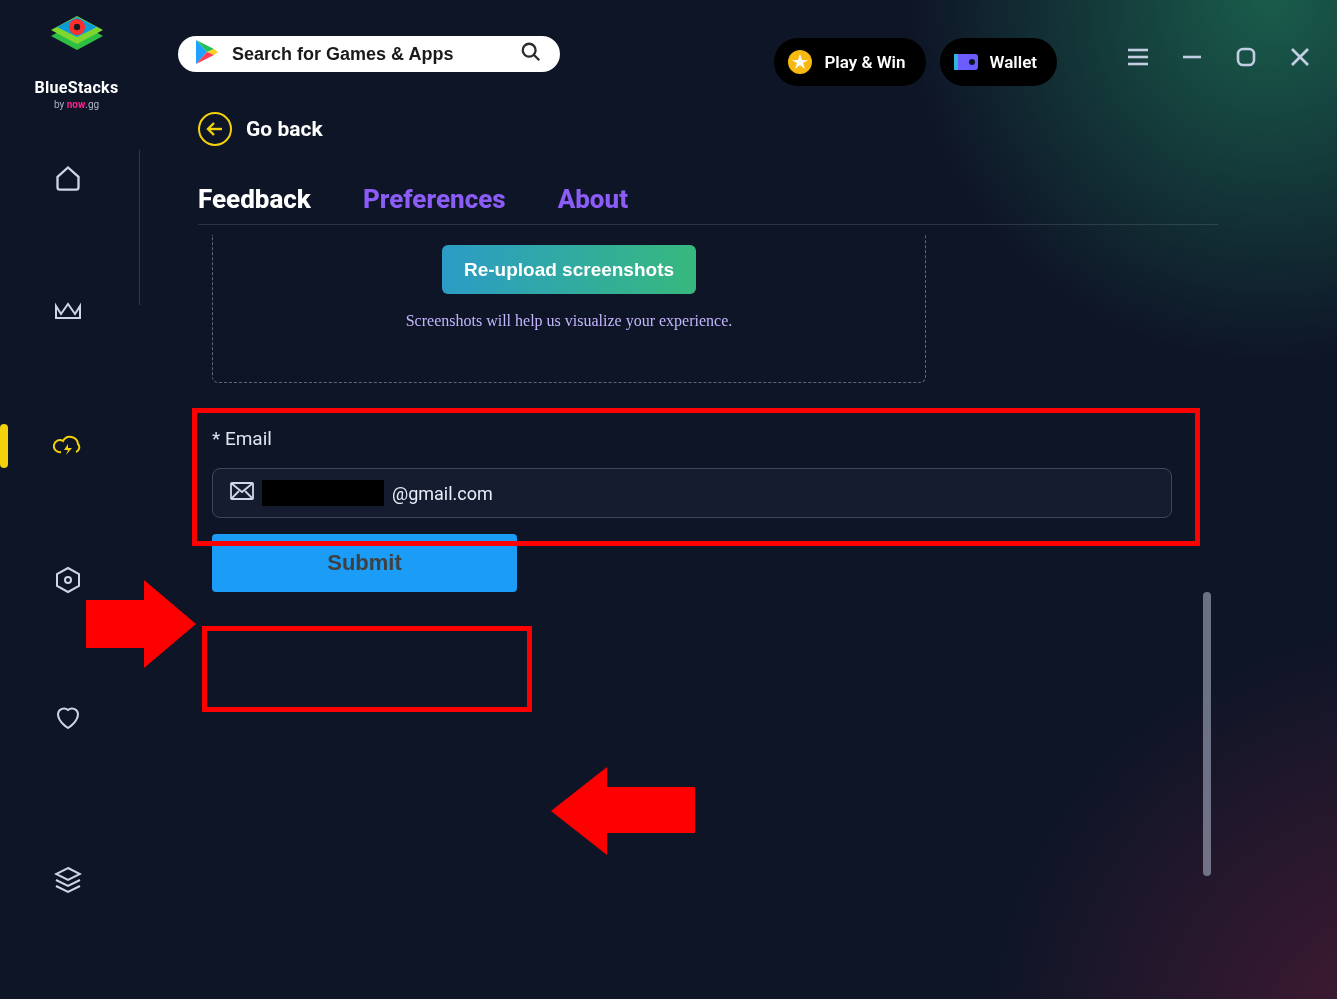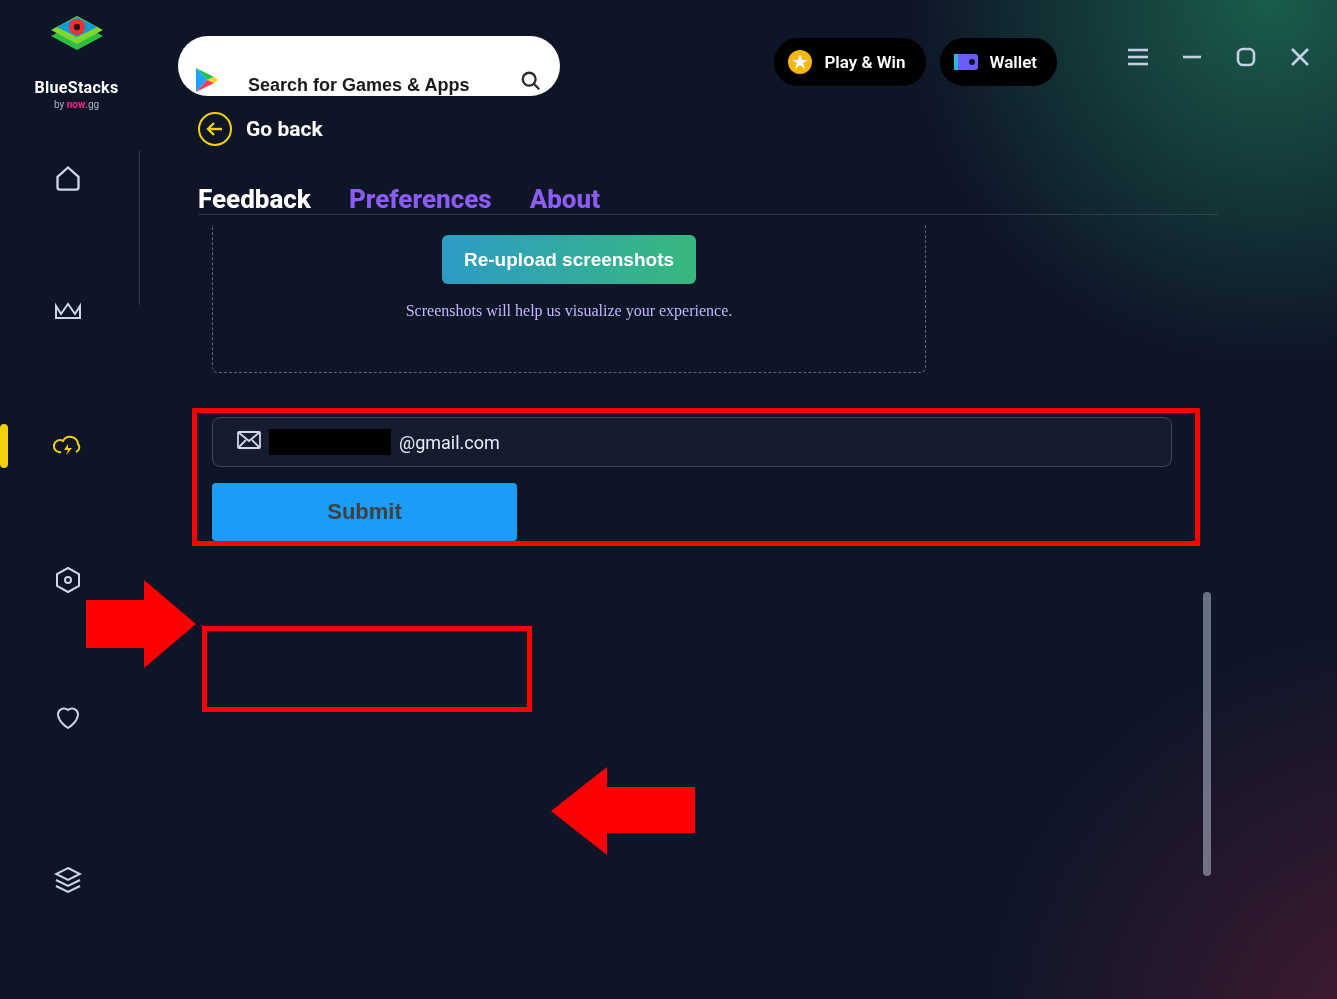--- a/index.html
+++ b/index.html
@@ -46,28 +46,27 @@
     margin-top: 2px;
   }
   .logo-text2 .now { color: #ff1f8f; font-weight: 700; }
 
   
   .search-bar {
     position: absolute;
     top: 36px;
     left: 178px;
     width: 382px;
-    height: 60px;
+    height: 36px;
     background: #fff;
     border-radius: 999px;
     display: flex;
-    align-items: flex-end;
+    align-items: center;
     padding: 0 18px;
     color: #444;
-    gap: 16px;
   }
   .search-bar .play-icon { margin-right: 14px; }
   .search-bar input {
     flex: 1;
     border: none;
     outline: none;
     font-size: 18px;
     font-weight: 600;
     background: transparent;
     color: #111;
@@ -171,22 +170,23 @@
     width: 34px; height: 34px;
     border: 2px solid #f3d20c;
     border-radius: 50%;
     display:flex;align-items:center;justify-content:center;
     color: #f3d20c;
   }
 
   .tabs {
     margin-top: 38px;
     display: flex;
-    gap: 38px;
+    gap: 52px;
     border-bottom: 1px solid rgba(255,255,255,0.12);
+    padding-bottom: 10px;
   }
   .tab {
     font-size: 26px;
     font-weight: 800;
     color: #8b5cf6;
     cursor: pointer;
   }
   .tab.active { color: #fff; }
 
   .upload-box {
@@ -241,21 +241,21 @@
   }
   .email-input-wrap {
     margin-top: 18px;
     width: 960px;
     height: 50px;
     border: 1px solid #3c4660;
     border-radius: 8px;
     background: rgba(28,36,58,0.5);
     display:flex;
     align-items:center;
-    padding: 0 24px;
+    padding: 0 17px;
     gap: 8px;
   }
   .email-input-wrap .redact {
     width: 122px;
     height: 26px;
     background: #000;
   }
   .email-text {
     font-size: 18px;
     color: #e8edf7;
@@ -482,20 +482,21 @@
     <div class="tab">Preferences</div>
     <div class="tab">About</div>
   </div>
 
   <div class="upload-box">
     <button class="reupload-btn">Re-upload screenshots</button>
     <div class="upload-help">Screenshots will help us visualize your experience.</div>
   </div>
 
   <div class="email-section">
+    <div class="email-label">* Email</div>
     <div class="email-input-wrap">
       <span>
         <svg width="24" height="18" viewBox="0 0 24 18" fill="none" stroke="#cfd7e8" stroke-width="1.8">
           <rect x="1" y="1" width="22" height="16" rx="1"></rect>
           <polyline points="1,1 12,10 23,1"></polyline>
           <line x1="1" y1="17" x2="9" y2="9"></line>
             <line x1="23" y1="17" x2="15" y2="9"></line>
         </svg>
       </span>
       <div class="redact"></div>

